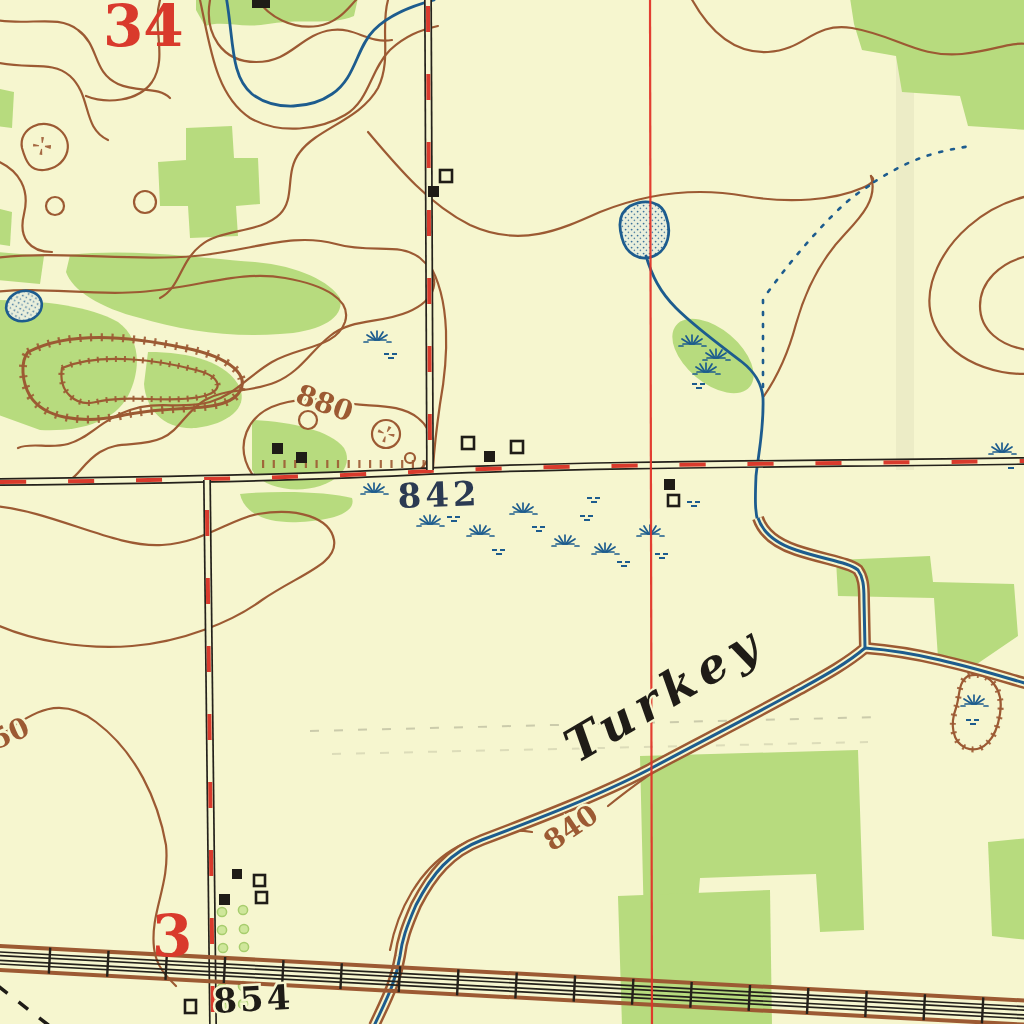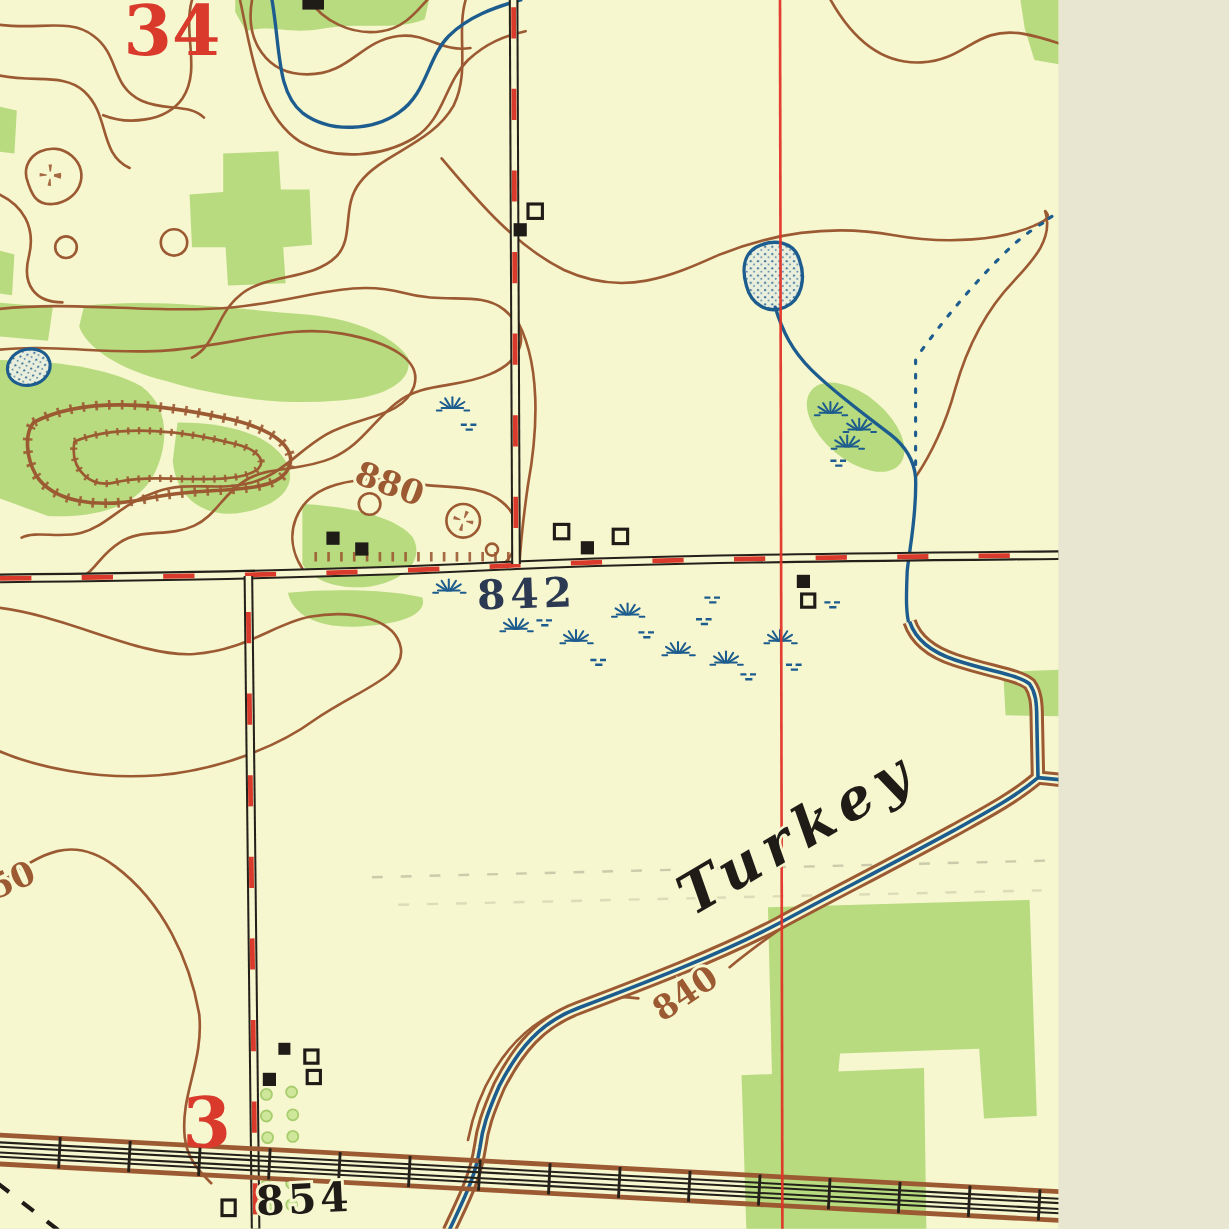--- a/index.html
+++ b/index.html
@@ -1,16 +1,16 @@
 <!DOCTYPE html>
 <html><head>
 <meta charset="utf-8">
 <style>
   html,body{margin:0;padding:0;background:#e8e6d0;}
-  .stage{width:882px;height:1024px;position:relative;overflow:hidden;
+  .stage{width:1024px;height:1024px;position:relative;overflow:hidden;
          font-family:"DejaVu Serif","Liberation Serif",serif;}
   svg{display:block}
   .contour{fill:none;stroke:#9c5a33;stroke-width:2.2;stroke-linecap:round;}
   .contour-thick{fill:none;stroke:#9c5a33;stroke-width:3;stroke-linecap:round;}
   .tick{fill:none;stroke:#9c5a33;stroke-width:8;stroke-dasharray:2.2 8.5;opacity:.9;}
   .tick-sm{fill:none;stroke:#9c5a33;stroke-width:6;stroke-dasharray:2 7;opacity:.9;}
   .water{fill:none;stroke:#1d5c8e;stroke-width:2.8;stroke-linecap:round;}
   .water-dots{fill:none;stroke:#1d5c8e;stroke-width:2.6;stroke-dasharray:3 9;stroke-linecap:round;}
   .ditch-brown{fill:none;stroke:#9c5a33;stroke-width:12;stroke-linecap:butt;}
   .ditch-paper{fill:none;stroke:#f6f6cf;stroke-width:7;stroke-linecap:butt;}

